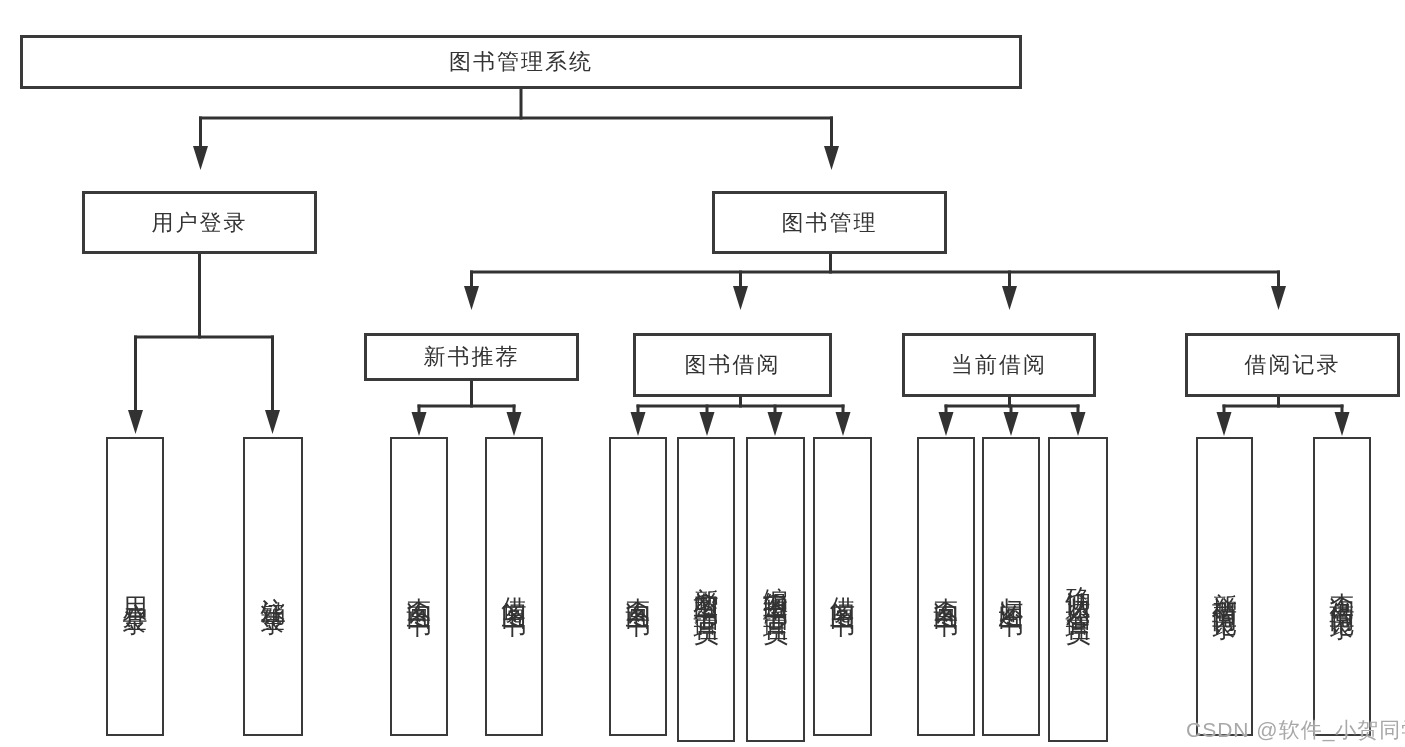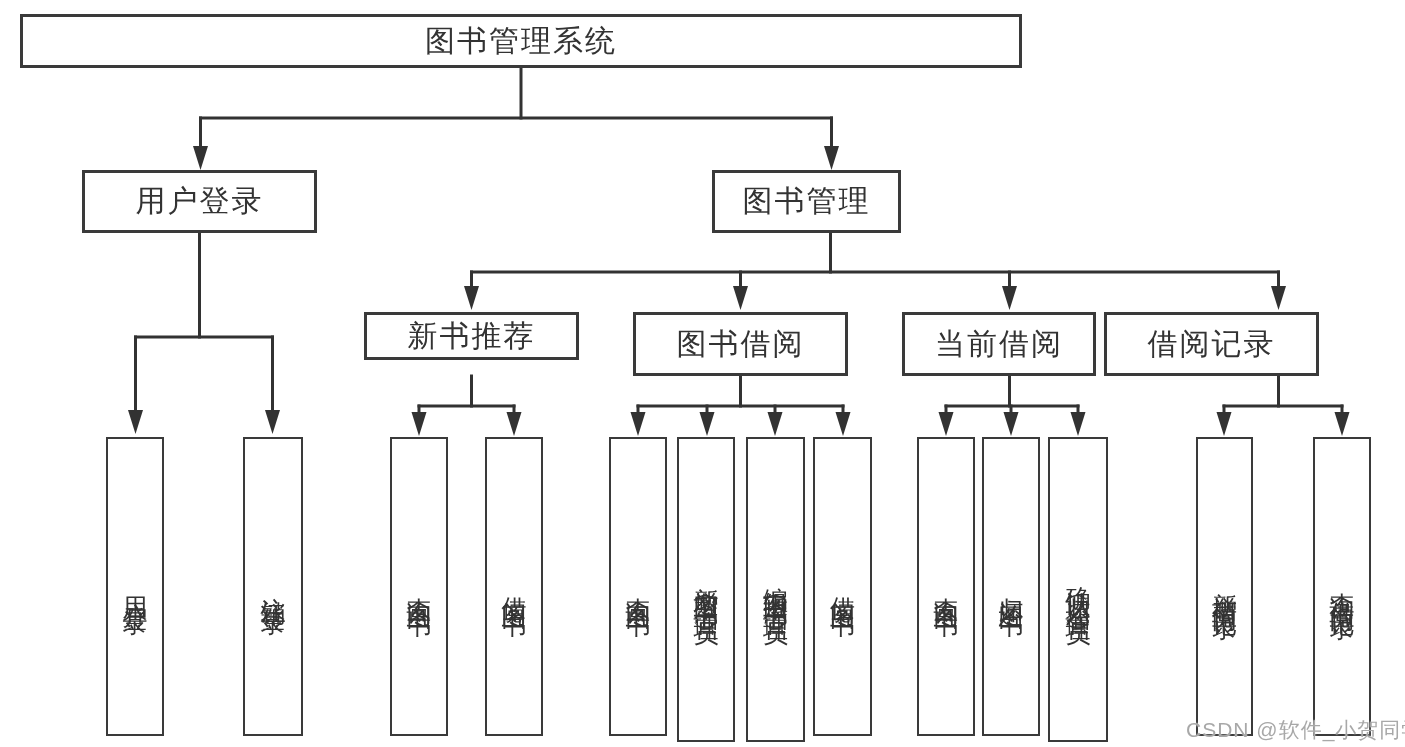--- a/index.html
+++ b/index.html
@@ -8,21 +8,21 @@
     font-family:"Liberation Sans",sans-serif;overflow:hidden;
   }
   .connectors{position:absolute;left:0;top:0;width:1405px;height:747px;}
   .connectors path{stroke:var(--line,#323232);stroke-width:3;fill:none;stroke-linecap:square;}
   .connectors polygon{fill:var(--line,#323232);}
   .hbox,.vbox{
     position:absolute;box-sizing:border-box;background:#ffffff;
     display:flex;align-items:center;justify-content:center;
     color:var(--text,#333333);z-index:2;
   }
-  .hbox{border:3px solid var(--border,#3a3a3a);font-size:30px;letter-spacing:2px;white-space:nowrap;}
+  .hbox{border:3px solid var(--border,#3a3a3a);font-size:22px;letter-spacing:2px;white-space:nowrap;margin-top:21px;}
   .vbox{
     border:2.5px solid var(--border,#3a3a3a);font-size:25px;letter-spacing:5px;
     writing-mode:vertical-lr;text-orientation:mixed;line-height:1;
   }
   .watermark{
     position:absolute;left:1186px;top:716px;z-index:3;
     color:var(--wm,#a8a8a8);font-size:21px;letter-spacing:1px;white-space:nowrap;
     text-shadow:0 0 2px rgba(255,255,255,.9);
   }
 </style>
@@ -96,26 +96,26 @@
       <path d="M1224 406 V413"></path>
       <path d="M1342 406 V413"></path>
       <polygon points="1216.5,412 1231.5,412 1224,436"></polygon>
       <polygon points="1334.5,412 1349.5,412 1342,436"></polygon>
     </g>
   </svg>
 
   <div class="hbox" style="left:20px;top:14px;width:1002px;height:54px">图书管理系统</div>
 
   <div class="hbox" style="left:82px;top:170px;width:235px;height:63px">用户登录</div>
-  <div class="hbox" style="left:712px;top:170px;width:189px;height:63px">图书管理</div>
+  <div class="hbox" style="left:712px;top:170px;width:235px;height:63px">图书管理</div>
 
   <div class="hbox" style="left:364px;top:312px;width:215px;height:48px">新书推荐</div>
-  <div class="hbox" style="left:633px;top:312px;width:215px;height:64px">图书借阅</div>
+  <div class="hbox" style="left:633px;top:312px;width:199px;height:64px">图书借阅</div>
   <div class="hbox" style="left:902px;top:312px;width:194px;height:64px">当前借阅</div>
-  <div class="hbox" style="left:1104px;top:312px;width:215px;height:64px">借阅记录</div>
+  <div class="hbox" style="left:1185px;top:312px;width:215px;height:64px">借阅记录</div>
 
   <div class="vbox" style="left:106px;top:437px;width:58px;height:299px">用户登录</div>
   <div class="vbox" style="left:243px;top:437px;width:60px;height:299px">注销登录</div>
 
   <div class="vbox" style="left:390px;top:437px;width:58px;height:299px">查询图书</div>
   <div class="vbox" style="left:485px;top:437px;width:58px;height:299px">借阅图书</div>
 
   <div class="vbox" style="left:609px;top:437px;width:58px;height:299px">查询图书</div>
   <div class="vbox" style="left:677px;top:437px;width:58px;height:305px">新增图书（管理员）</div>
   <div class="vbox" style="left:746px;top:437px;width:59px;height:305px">编辑图书（管理员）</div>

